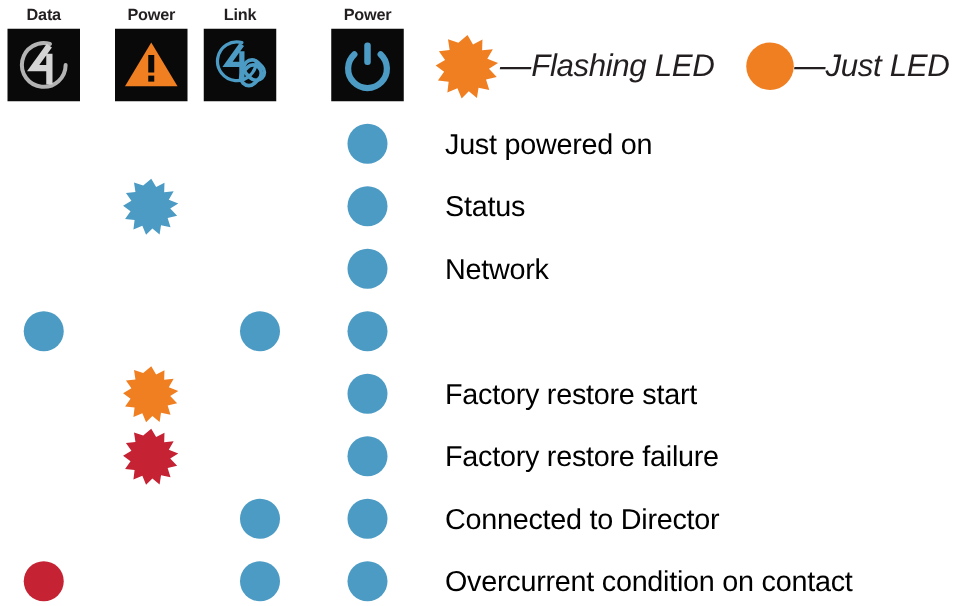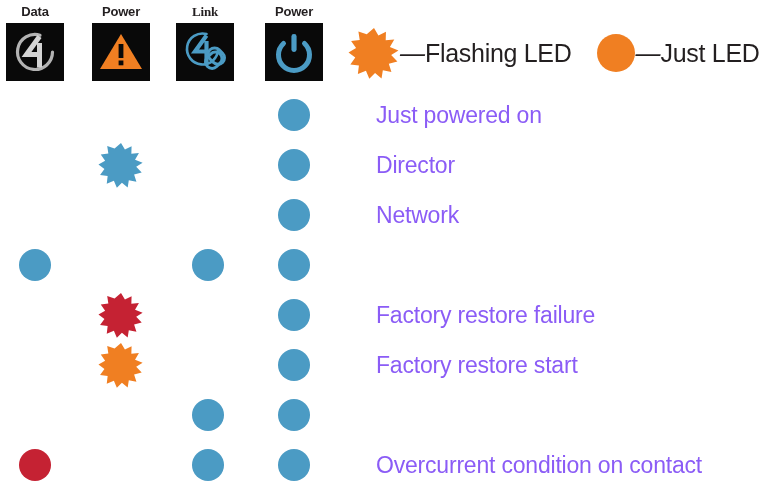--- a/index.html
+++ b/index.html
@@ -48,20 +48,21 @@
     height: 62px;
     display: flex;
     align-items: center;
   }
   .legend-item {
     display: flex;
     align-items: center;
   }
   .legend-text {
     font-size: 25px;
+    font-style: italic;
     font-weight: 500;
     letter-spacing: -0.3px;
     color: #231f20;
     white-space: nowrap;
   }
   .legend-gap { width: 26px; }
   .legend-dash {
     font-size: 25px;
     font-style: italic;
     color: #231f20;
@@ -102,23 +103,22 @@
 
   .row-label {
     position: absolute;
     left: 356px;
     top: 0;
     height: 50px;
     display: flex;
     align-items: center;
     font-size: 23px;
     letter-spacing: -0.2px;
-    color: #8b5cf6;
+    color: #000000;
     white-space: nowrap;
-    margin-left: 20px;
   }
 </style>
 </head>
 <body>
 
 <div class="col-head" style="left:-13px; top:4px;">
   <span class="head-label">Data</span>
   <span class="icon-box">
     <svg width="58" height="58" viewBox="0 0 58 58">
       <path d="M46.5 29 A17.5 17.5 0 1 1 34 12.2" fill="none" stroke="#b3b3b3" stroke-width="3.2" stroke-linecap="round"></path>
@@ -131,21 +131,21 @@
   <span class="head-label">Power</span>
   <span class="icon-box">
     <svg width="58" height="58" viewBox="0 0 58 58">
       <path d="M29 11 L50 46 L8 46 Z" fill="#f07f22"></path>
       <rect x="26.6" y="21" width="4.8" height="14" fill="#090909"></rect>
       <rect x="26.6" y="37.5" width="4.8" height="4.8" fill="#090909"></rect>
     </svg>
   </span>
 </div>
 
-<div class="col-head" style="left:157px; top:4px;font-family:Liberation Serif, serif;">
+<div class="col-head" style="left:144px; top:4px;">
   <span class="head-label">Link</span>
   <span class="icon-box">
     <svg width="58" height="58" viewBox="0 0 58 58">
       <path d="M42 26 A15.5 15.5 0 1 1 30.5 11" fill="none" stroke="#4b9bc4" stroke-width="2.6" stroke-linecap="round"></path>
       <path d="M30.5 12.5 L19 28.5 L30.5 28.5 M30.5 18 L30.5 40" fill="none" stroke="#4b9bc4" stroke-width="4.2"></path>
       <path d="M34 36 a6.5 6.5 0 0 1 9.2 -9.2 l3.4 3.4 a6.5 6.5 0 0 1 -9.2 9.2 z" fill="none" stroke="#4b9bc4" stroke-width="3"></path>
       <path d="M31.5 43.5 a6.5 6.5 0 0 1 0 -9.2 l3.4 -3.4 a6.5 6.5 0 0 1 9.2 9.2 l-3.4 3.4 a6.5 6.5 0 0 1 -9.2 0 z" fill="none" stroke="#4b9bc4" stroke-width="3"></path>
     </svg>
   </span>
 </div>
@@ -192,21 +192,21 @@
       <div class="cell c0"></div>
       <div class="cell c1">
         <svg width="46" height="46" viewBox="0 0 100 100" class="burst">
           <path d="M50 2 L58.5 16.5 L73 9 L72.5 25.5 L89 24 L80.5 38.5 L97 45 L83 54 L95 66.5 L78.5 70.5 L83.5 86.5 L67 83 L64.5 99 L52 88.5 L41 99.5 L34.5 84 L19 90.5 L21 74 L4.5 72 L14 58.5 L1 49 L15.5 40.5 L6 27 L22.5 25 L20 8.5 L36 14 Z" fill="#4b9bc4"></path>
         </svg>
       </div>
       <div class="cell c2"></div>
       <div class="cell c3">
         <span class="dot" style="background: rgb(75, 155, 196);"></span>
       </div>
-      <div class="row-label">Director</div>
+      <div class="row-label">Status</div>
     </div>
     <div class="row">
       <div class="cell c0"></div>
       <div class="cell c1"></div>
       <div class="cell c2"></div>
       <div class="cell c3">
         <span class="dot" style="background: rgb(75, 155, 196);"></span>
       </div>
       <div class="row-label">Network</div>
     </div>
@@ -214,56 +214,57 @@
       <div class="cell c0">
         <span class="dot" style="background: rgb(75, 155, 196);"></span>
       </div>
       <div class="cell c1"></div>
       <div class="cell c2">
         <span class="dot" style="background: rgb(75, 155, 196);"></span>
       </div>
       <div class="cell c3">
         <span class="dot" style="background: rgb(75, 155, 196);"></span>
       </div>
+    </div>
+    <div class="row">
+      <div class="cell c0"></div>
+      <div class="cell c1">
+        <svg width="46" height="46" viewBox="0 0 100 100" class="burst">
+          <path d="M50 2 L58.5 16.5 L73 9 L72.5 25.5 L89 24 L80.5 38.5 L97 45 L83 54 L95 66.5 L78.5 70.5 L83.5 86.5 L67 83 L64.5 99 L52 88.5 L41 99.5 L34.5 84 L19 90.5 L21 74 L4.5 72 L14 58.5 L1 49 L15.5 40.5 L6 27 L22.5 25 L20 8.5 L36 14 Z" fill="#f07f22"></path>
+        </svg>
+      </div>
+      <div class="cell c2"></div>
+      <div class="cell c3">
+        <span class="dot" style="background: rgb(75, 155, 196);"></span>
+      </div>
+      <div class="row-label">Factory restore start</div>
     </div>
     <div class="row">
       <div class="cell c0"></div>
       <div class="cell c1">
         <svg width="46" height="46" viewBox="0 0 100 100" class="burst">
           <path d="M50 2 L58.5 16.5 L73 9 L72.5 25.5 L89 24 L80.5 38.5 L97 45 L83 54 L95 66.5 L78.5 70.5 L83.5 86.5 L67 83 L64.5 99 L52 88.5 L41 99.5 L34.5 84 L19 90.5 L21 74 L4.5 72 L14 58.5 L1 49 L15.5 40.5 L6 27 L22.5 25 L20 8.5 L36 14 Z" fill="#c52233"></path>
         </svg>
       </div>
       <div class="cell c2"></div>
       <div class="cell c3">
         <span class="dot" style="background: rgb(75, 155, 196);"></span>
       </div>
       <div class="row-label">Factory restore failure</div>
     </div>
     <div class="row">
       <div class="cell c0"></div>
-      <div class="cell c1">
-        <svg width="46" height="46" viewBox="0 0 100 100" class="burst">
-          <path d="M50 2 L58.5 16.5 L73 9 L72.5 25.5 L89 24 L80.5 38.5 L97 45 L83 54 L95 66.5 L78.5 70.5 L83.5 86.5 L67 83 L64.5 99 L52 88.5 L41 99.5 L34.5 84 L19 90.5 L21 74 L4.5 72 L14 58.5 L1 49 L15.5 40.5 L6 27 L22.5 25 L20 8.5 L36 14 Z" fill="#f07f22"></path>
-        </svg>
-      </div>
-      <div class="cell c2"></div>
-      <div class="cell c3">
-        <span class="dot" style="background: rgb(75, 155, 196);"></span>
-      </div>
-      <div class="row-label">Factory restore start</div>
-    </div>
-    <div class="row">
-      <div class="cell c0"></div>
       <div class="cell c1"></div>
       <div class="cell c2">
         <span class="dot" style="background: rgb(75, 155, 196);"></span>
       </div>
       <div class="cell c3">
         <span class="dot" style="background: rgb(75, 155, 196);"></span>
       </div>
+      <div class="row-label">Connected to Director</div>
     </div>
     <div class="row">
       <div class="cell c0">
         <span class="dot" style="background: rgb(197, 34, 51);"></span>
       </div>
       <div class="cell c1"></div>
       <div class="cell c2">
         <span class="dot" style="background: rgb(75, 155, 196);"></span>
       </div>
       <div class="cell c3">

